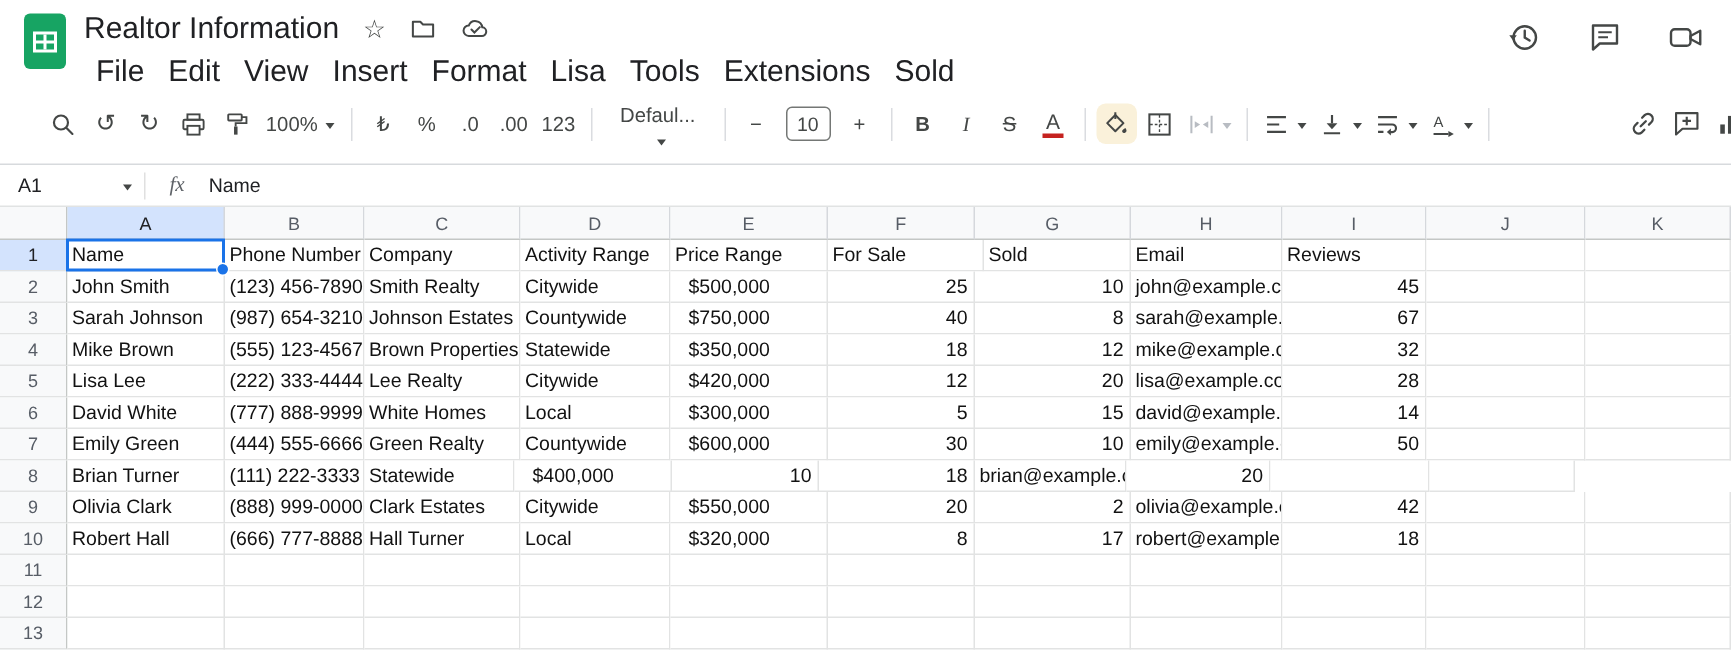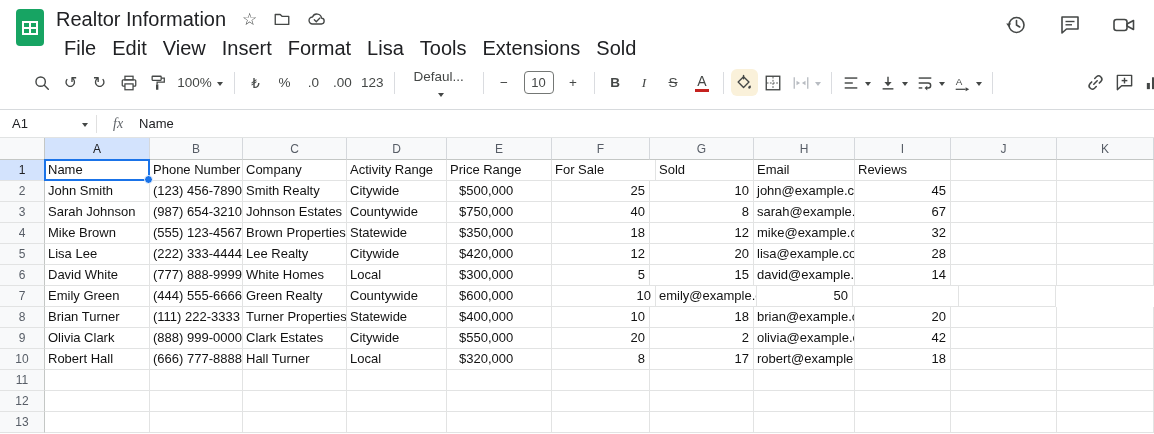--- a/index.html
+++ b/index.html
@@ -443,31 +443,31 @@
       <div class="cell" style="width: 106px;"></div>
       <div class="cell" style="width: 97px;"></div>
     </div>
     <div class="grow">
       <div class="rowhead">7</div>
       <div class="cell" style="width: 105px;">Emily Green</div>
       <div class="cell" style="width: 93px;">(444) 555-6666</div>
       <div class="cell" style="width: 104px;">Green Realty</div>
       <div class="cell" style="width: 100px;">Countywide</div>
       <div class="cell price" style="width: 105px;">$600,000</div>
+      <div class="cell num" style="width: 98px;">30</div>
       <div class="cell num" style="width: 104px;">10</div>
       <div class="cell" style="width: 101px;">emily@example.com</div>
       <div class="cell num" style="width: 96px;">50</div>
       <div class="cell" style="width: 106px;"></div>
       <div class="cell" style="width: 97px;"></div>
     </div>
     <div class="grow">
       <div class="rowhead">8</div>
       <div class="cell" style="width: 105px;">Brian Turner</div>
       <div class="cell" style="width: 93px;">(111) 222-3333</div>
-      <div class="cell" style="width: 104px;">Turner Properties</div>
       <div class="cell" style="width: 100px;">Statewide</div>
       <div class="cell price" style="width: 105px;">$400,000</div>
       <div class="cell num" style="width: 98px;">10</div>
       <div class="cell num" style="width: 104px;">18</div>
       <div class="cell" style="width: 101px;">brian@example.com</div>
       <div class="cell num" style="width: 96px;">20</div>
       <div class="cell" style="width: 106px;"></div>
       <div class="cell" style="width: 97px;"></div>
     </div>
     <div class="grow">

